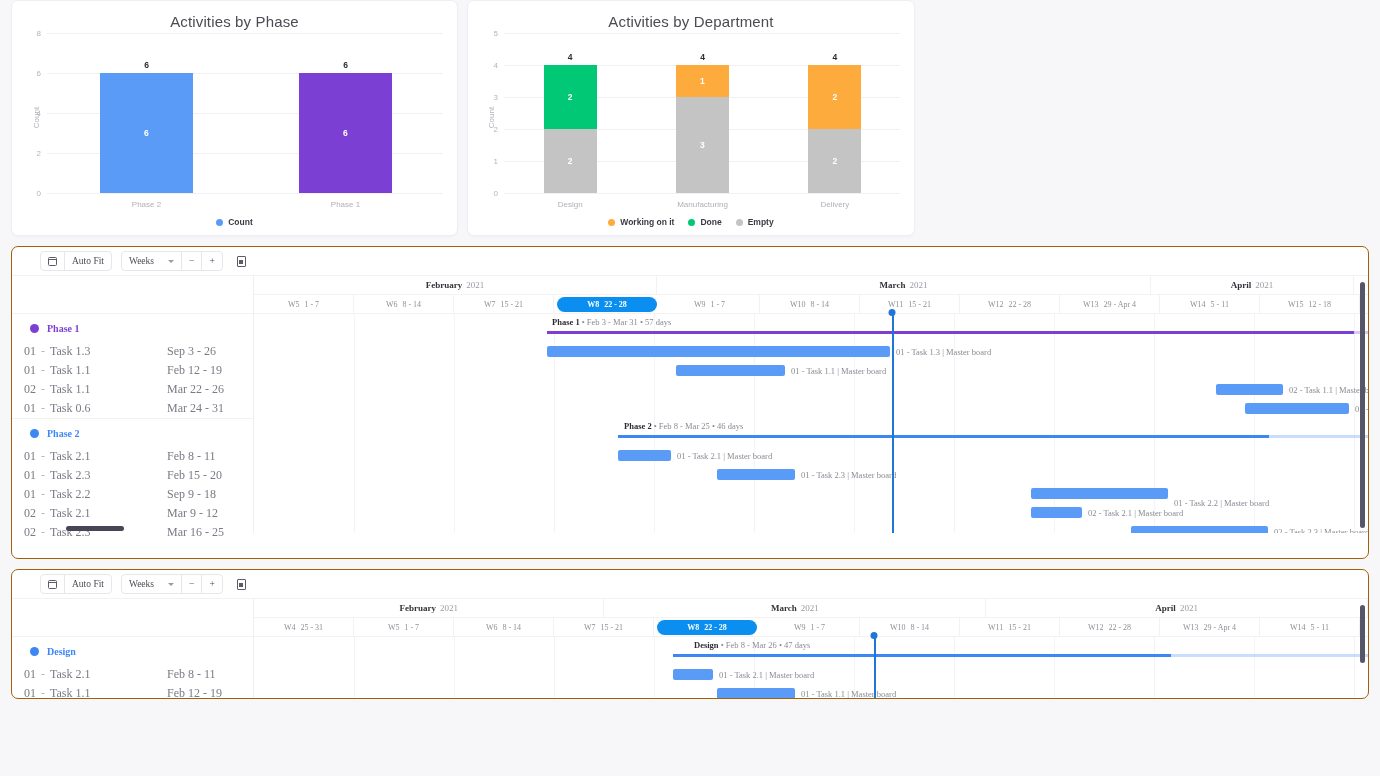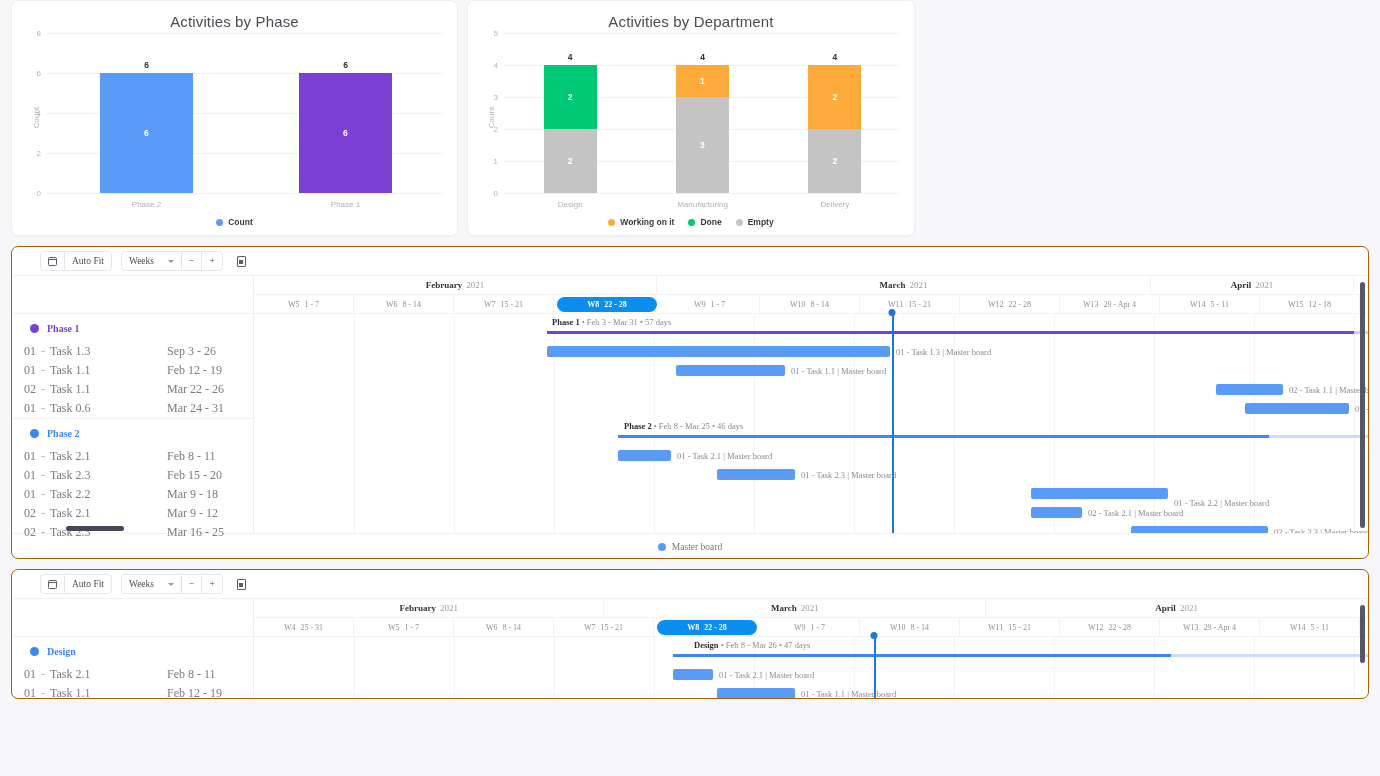--- a/index.html
+++ b/index.html
@@ -324,21 +324,21 @@
             <div class="task-row">
               <div class="task-id">01</div>
               <div class="task-dash">-</div>
               <div class="task-name">Task 2.3</div>
               <div class="task-date">Feb 15 - 20</div>
             </div>
             <div class="task-row">
               <div class="task-id">01</div>
               <div class="task-dash">-</div>
               <div class="task-name">Task 2.2</div>
-              <div class="task-date">Mar 9 - 18</div>
+              <div class="task-date">Sep 9 - 18</div>
             </div>
             <div class="task-row">
               <div class="task-id">02</div>
               <div class="task-dash">-</div>
               <div class="task-name">Task 2.1</div>
               <div class="task-date">Mar 9 - 12</div>
             </div>
             <div class="task-row">
               <div class="task-id">02</div>
               <div class="task-dash">-</div>
@@ -445,24 +445,20 @@
             <div class="taskbar-label" style="left:834px; top:198.5px;">02  -  Task 2.1 | Master board</div>
             <div class="taskbar" style="left:877px; width:137px; top:212px;"></div>
             <div class="taskbar-label" style="left:1020px; top:217.5px;">02  -  Task 2.3 | Master board</div>
             <div class="today-line" style="left:638px; height:219px;"></div>
           </div>
       </div>
       <div class="vscroll" style="top:6px; height:246px;"></div>
       <div class="hscroll" style="left:54px; bottom:2px; width:58px;"></div>
     </div>
 
-    <div class="gantt-legend" id="gl-top">
-        <span class="legend-dot" style="background:#5b9bf8;"></span>
-        <span class="t">Master board</span>
-      </div>
   </div>
 
   <div class="gantt-panel" style="height:130px;">
 
     <div class="gantt-toolbar">
       <div class="tb-group">
         <div class="tb-btn">
             <span class="cal-ico"></span>
           </div>
         <div class="tb-sep"></div>

